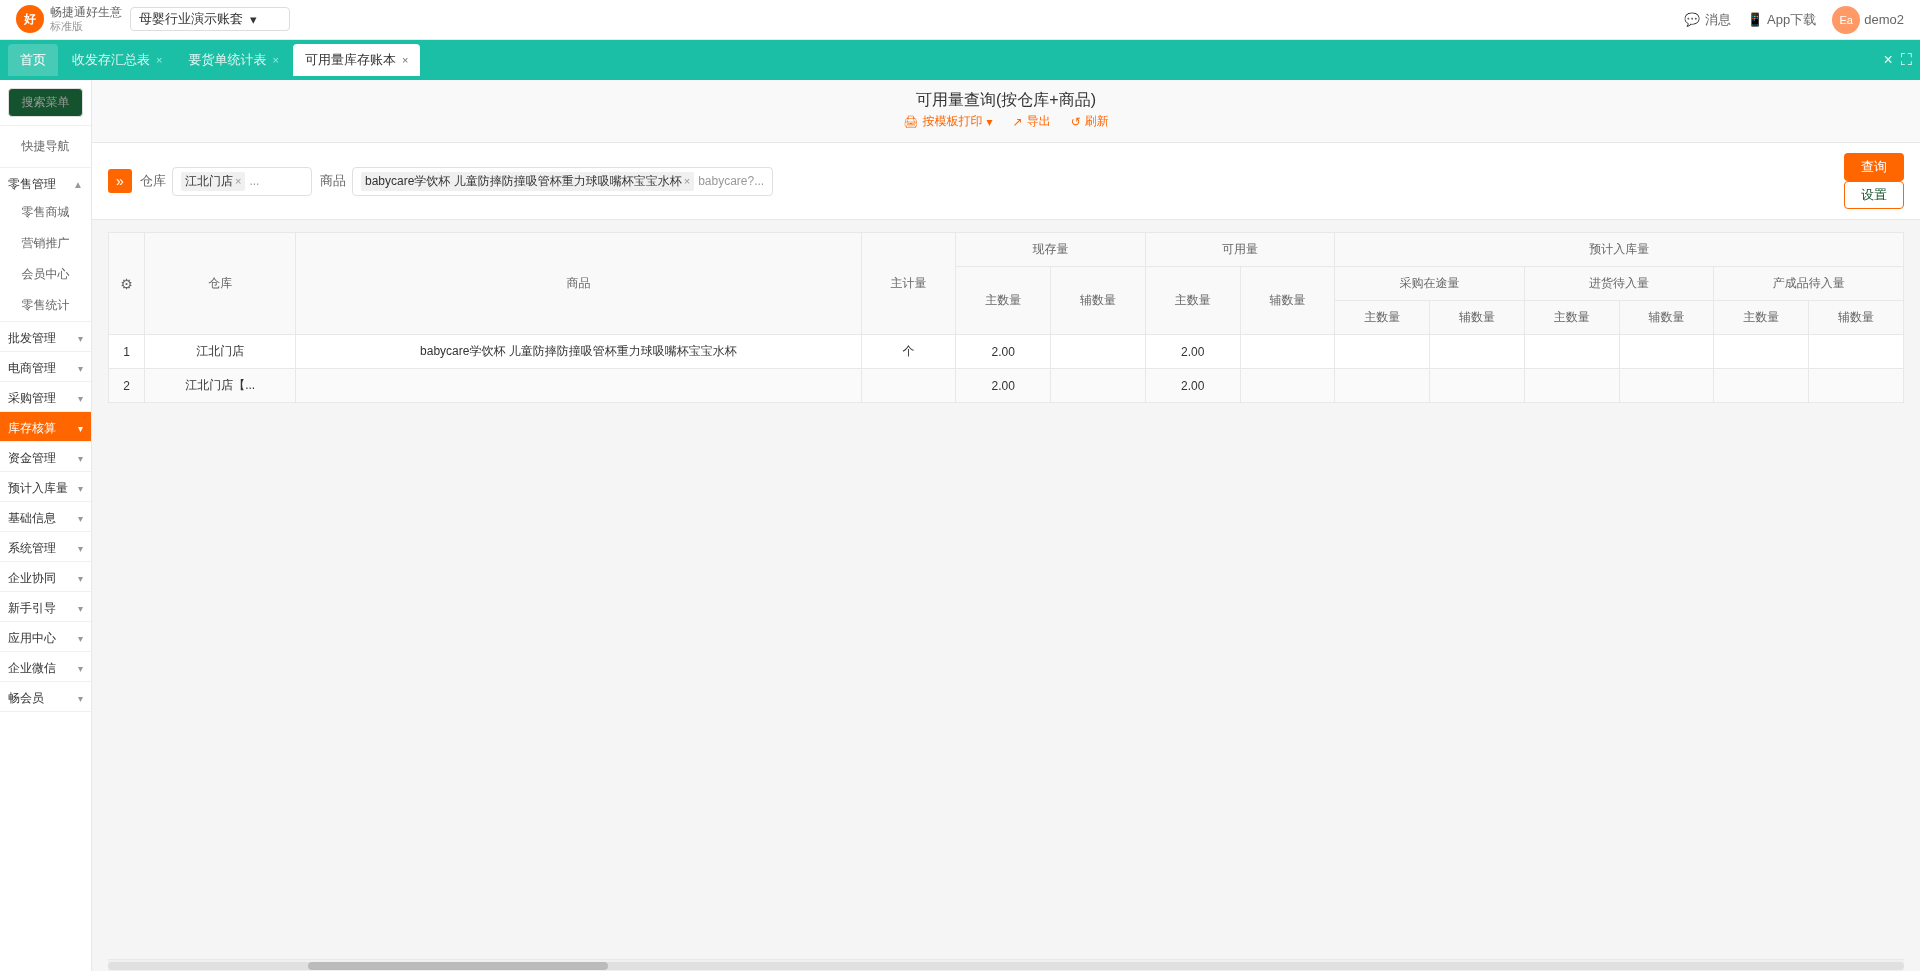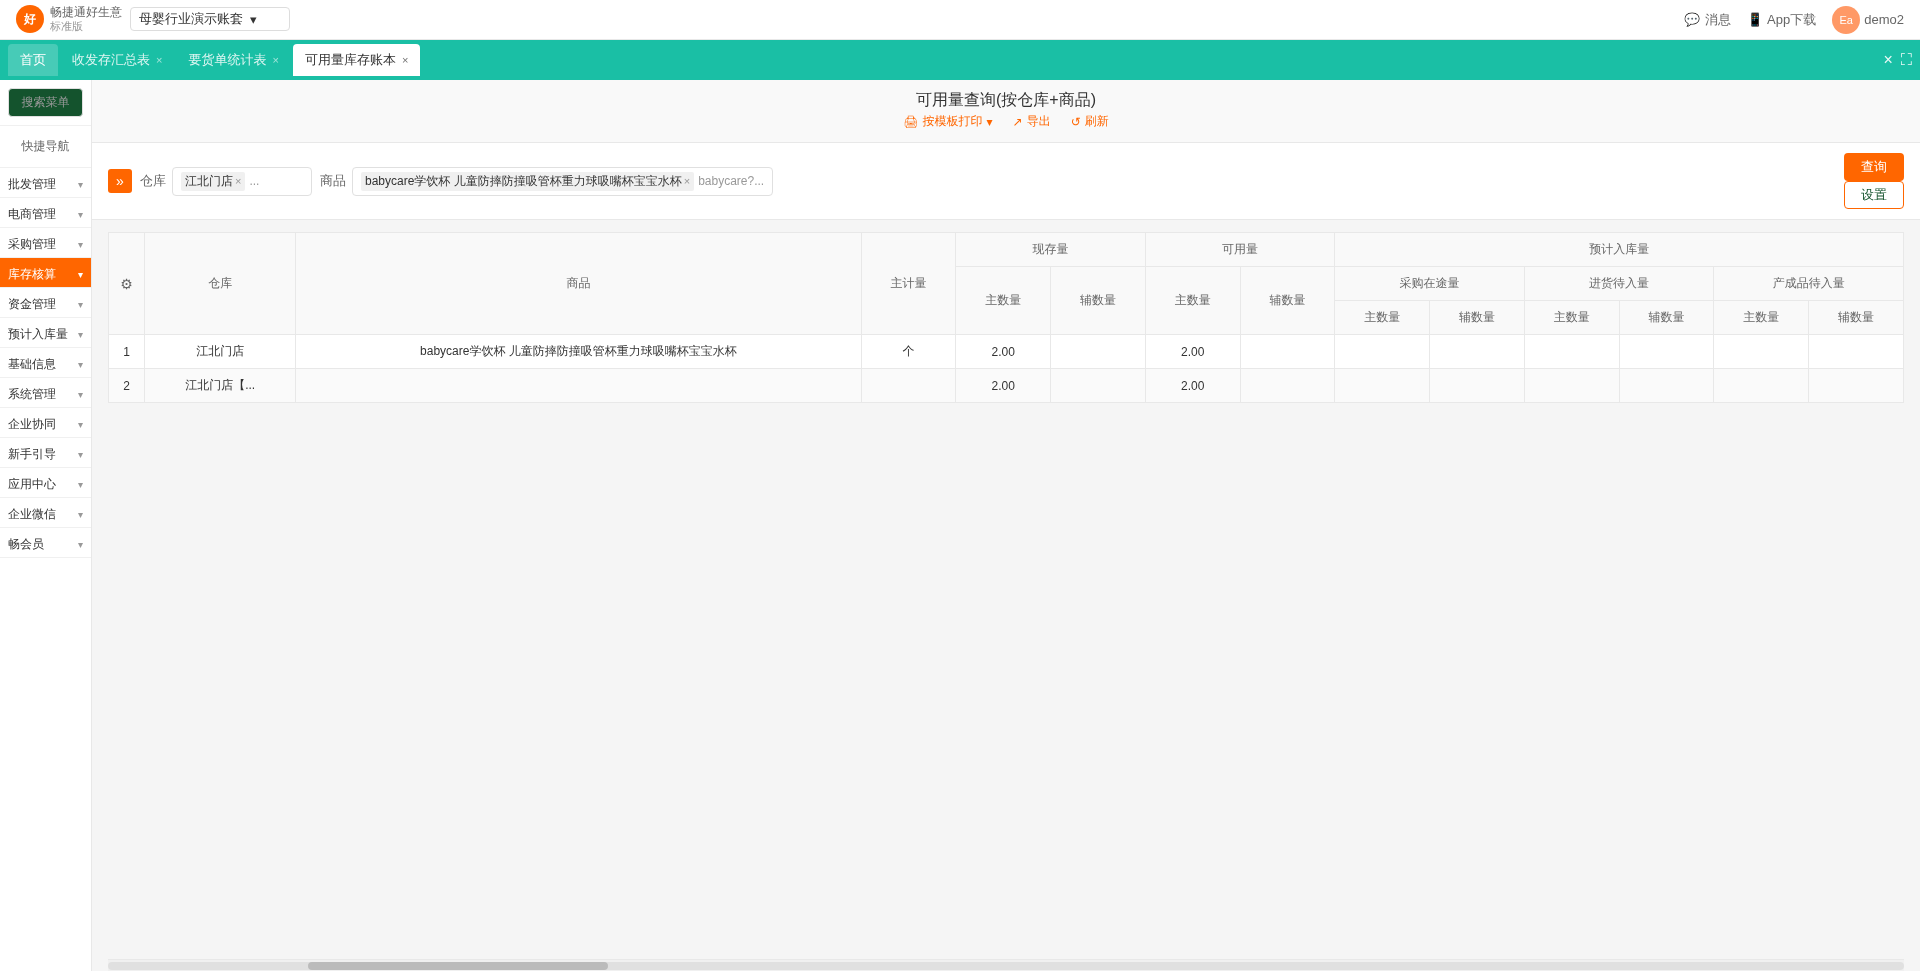--- a/index.html
+++ b/index.html
@@ -134,20 +134,30 @@
 <div class="main-layout">
 
   <div class="sidebar">
     <div class="sidebar-search">
       <button class="sidebar-search-btn">搜索菜单</button>
     </div>
     <div class="sidebar-nav">
       <div class="sidebar-nav-item">快捷导航</div>
     </div>
 
+    <div class="sidebar-section">
+      <div class="sidebar-section-header">
+        <span>零售管理</span>
+        <span class="arrow">▲</span>
+      </div>
+      <div class="sidebar-item">零售商城</div>
+      <div class="sidebar-item">营销推广</div>
+      <div class="sidebar-item">会员中心</div>
+      <div class="sidebar-item">零售统计</div>
+    </div>
 
     <div class="sidebar-section">
       <div class="sidebar-section-header">
         <span>批发管理</span>
         <span class="arrow">▾</span>
       </div>
     </div>
     <div class="sidebar-section">
       <div class="sidebar-section-header">
         <span>电商管理</span>

